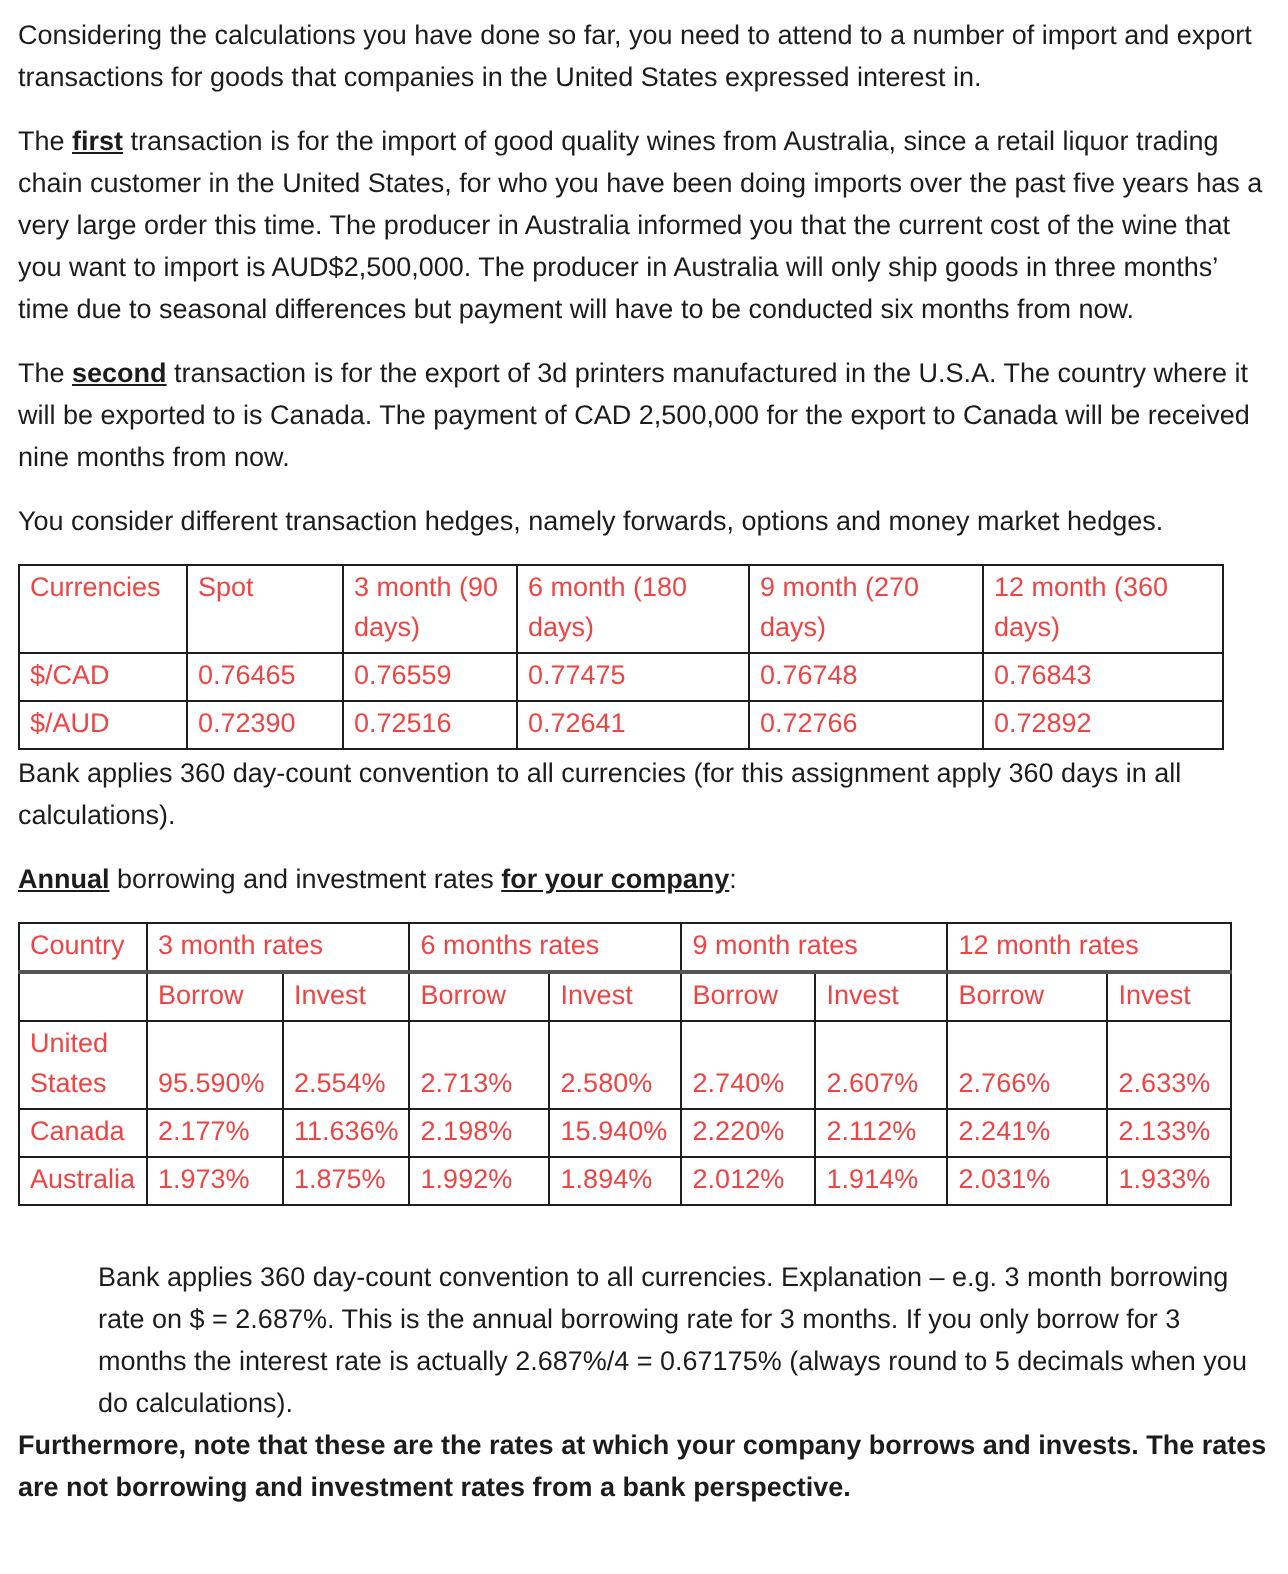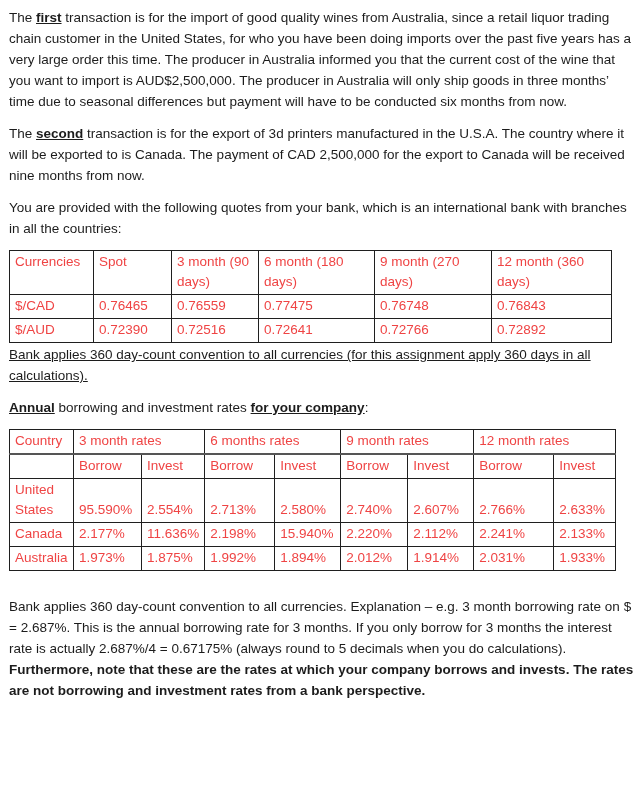--- a/index.html
+++ b/index.html
@@ -35,39 +35,40 @@
     padding: 1px 5px 2px 5px;
     text-align: left;
     font-weight: normal;
     vertical-align: top;
     overflow: hidden;
     line-height: 20px;
   }
   .forward-table { margin: 0 0 1px 0; }
   .rates-table td.val { vertical-align: bottom; }
   .rates-table .grouphead th { border-bottom: 2px solid #555; }
-  .note { margin-top: 1px; text-decoration: underline; }
+  .note { margin-top: 1px; }
   .annual-heading { margin-top: 0; }
-  .final-note { margin-top: 25px; margin-bottom: 0; }
+  .final-note { margin-top: 25px; margin-bottom: 0; margin-left: 40px; }
   .final-note-bold { margin: 0; font-weight: bold; }
   .rates-table { margin-bottom: 0; }
   .table1-wrap { margin-bottom: 0; }
 </style>
 </head>
 <body>
 
 <div class="page">
 
+  <p>Considering the calculations you have done so far, you need to attend to a number of import and export transactions for goods that companies in the United States expressed interest in.</p>
 
   <p><span>The </span><b>first</b><span> transaction is for the import of good quality wines from Australia, since a retail liquor trading chain customer in the United States, for who you have been doing imports over the past five years has a very large order this time. The producer in Australia informed you that the current cost of the wine that you want to import is AUD$2,500,000. The producer in Australia will only ship goods in three months’ time due to seasonal differences but payment will have to be conducted six months from now.</span></p>
 
   <p><span>The </span><b>second</b><span> transaction is for the export of 3d printers manufactured in the U.S.A. The country where it will be exported to is Canada. The payment of CAD 2,500,000 for the export to Canada will be received nine months from now.</span></p>
 
+  <p>You consider different transaction hedges, namely forwards, options and money market hedges.</p>
 
-  <p>You are provided with the following quotes from your bank, which is an international bank with branches in all the countries:</p>
 
 
   <div class="table1-wrap">
     <table class="forward-table">
       <colgroup>
         <col style="width:84px">
           <col style="width:78px">
           <col style="width:87px">
         <col style="width:116px">
           <col style="width:117px">

